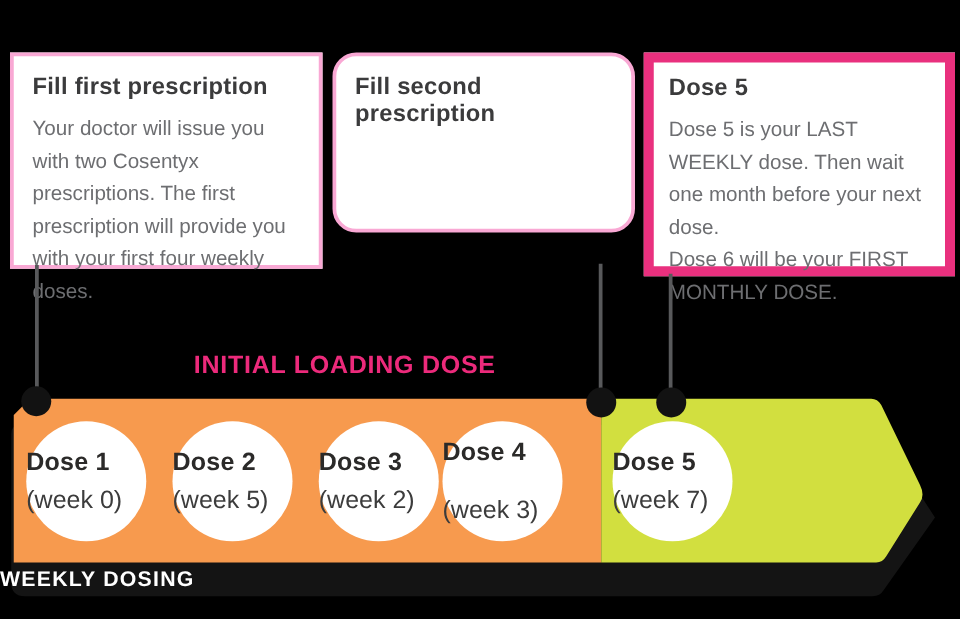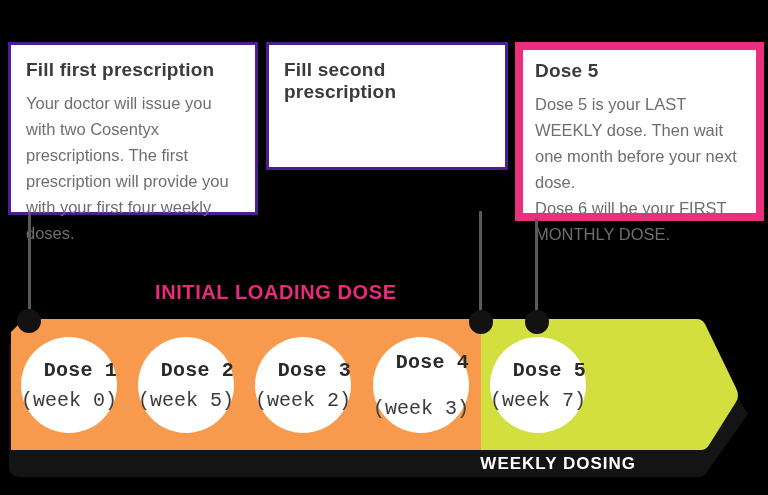--- a/index.html
+++ b/index.html
@@ -2,25 +2,25 @@
 <html><head>
 <meta charset="utf-8">
 <style>
   html,body{margin:0;padding:0;background:#000;}
   .canvas{
     position:relative;width:768px;height:495px;background:#000;overflow:hidden;
     font-family:"Liberation Sans","DejaVu Sans",sans-serif;
   }
   
   .callout{
-    position:absolute;top:42px;background:#fff;border:3px solid #4c1d95;
+    position:absolute;top:42px;background:#fff;border:3px solid #f9a8d4;
     box-sizing:border-box;padding:14px 15px;
   }
   .callout.c1{left:8px;width:250px;height:173px;}
-  .callout.c2{left:266px;width:242px;height:128px;}
+  .callout.c2{left:266px;width:242px;height:144px;border-radius:19px;}
   .callout.c3{left:515px;width:249px;height:179px;border:8px solid #E9307E;padding:10px 12px;}
   .callout h3{
     margin:0 0 9px 0;font-size:19px;font-weight:700;color:#3B3B3C;letter-spacing:.2px;
   }
   .callout p{
     margin:0;font-size:16.5px;line-height:26px;color:#6D6E71;white-space:pre-line;
   }
   
   .cline{position:absolute;width:3px;background:#58595B;}
   .cline.l1{left:28px;top:212px;height:110px;}
@@ -33,30 +33,30 @@
   
   .section-label{
     position:absolute;left:126px;top:281px;font-size:20px;font-weight:900;
     color:#EC2A7B;letter-spacing:.6px;margin-left:29px;
   }
   
   .tl-svg{position:absolute;left:0;top:0;width:768px;height:495px;}
   
   .dose{
     position:absolute;top:337px;width:96px;height:96px;border-radius:50%;background:#fff;
-    display:flex;flex-direction:column;align-items:flex-end;justify-content:center;text-align:center;font-family:Liberation Mono, monospace;
+    display:flex;flex-direction:column;align-items:flex-start;justify-content:center;text-align:center;
   }
   .dose.p1{left:21px;}  .dose.p2{left:138px;} .dose.p3{left:255px;}
-  .dose.p4{left:373px;gap:16px;} .dose.p5{left:490px;}
+  .dose.p4{left:354px;gap:16px;} .dose.p5{left:490px;}
   .dose .dlabel{font-size:20px;font-weight:700;color:#2B2A29;letter-spacing:.2px;}
   .dose .dweek{font-size:20px;color:#3C3C3C;margin-top:7px;}
   
   .footer-label{
-    position:absolute;left:0;top:454px;width:612px;text-align:right;
-    font-size:17px;font-weight:700;color:#fff;letter-spacing:1px;padding-left:24px;
+    position:absolute;left:0;top:454px;width:612px;text-align:left;
+    font-size:17px;font-weight:700;color:#fff;letter-spacing:1px;
   }
 </style>
 </head>
 <body>
 
 <div class="canvas">
 
   <svg class="tl-svg" viewBox="0 0 768 495" aria-hidden="true">
 
     <path d="M16 340 H700 L748 414 L707 472 Q704 477 698 477 H20 Q9 477 9 466 V347 Q9 340 16 340 Z" fill="#141414"></path>

